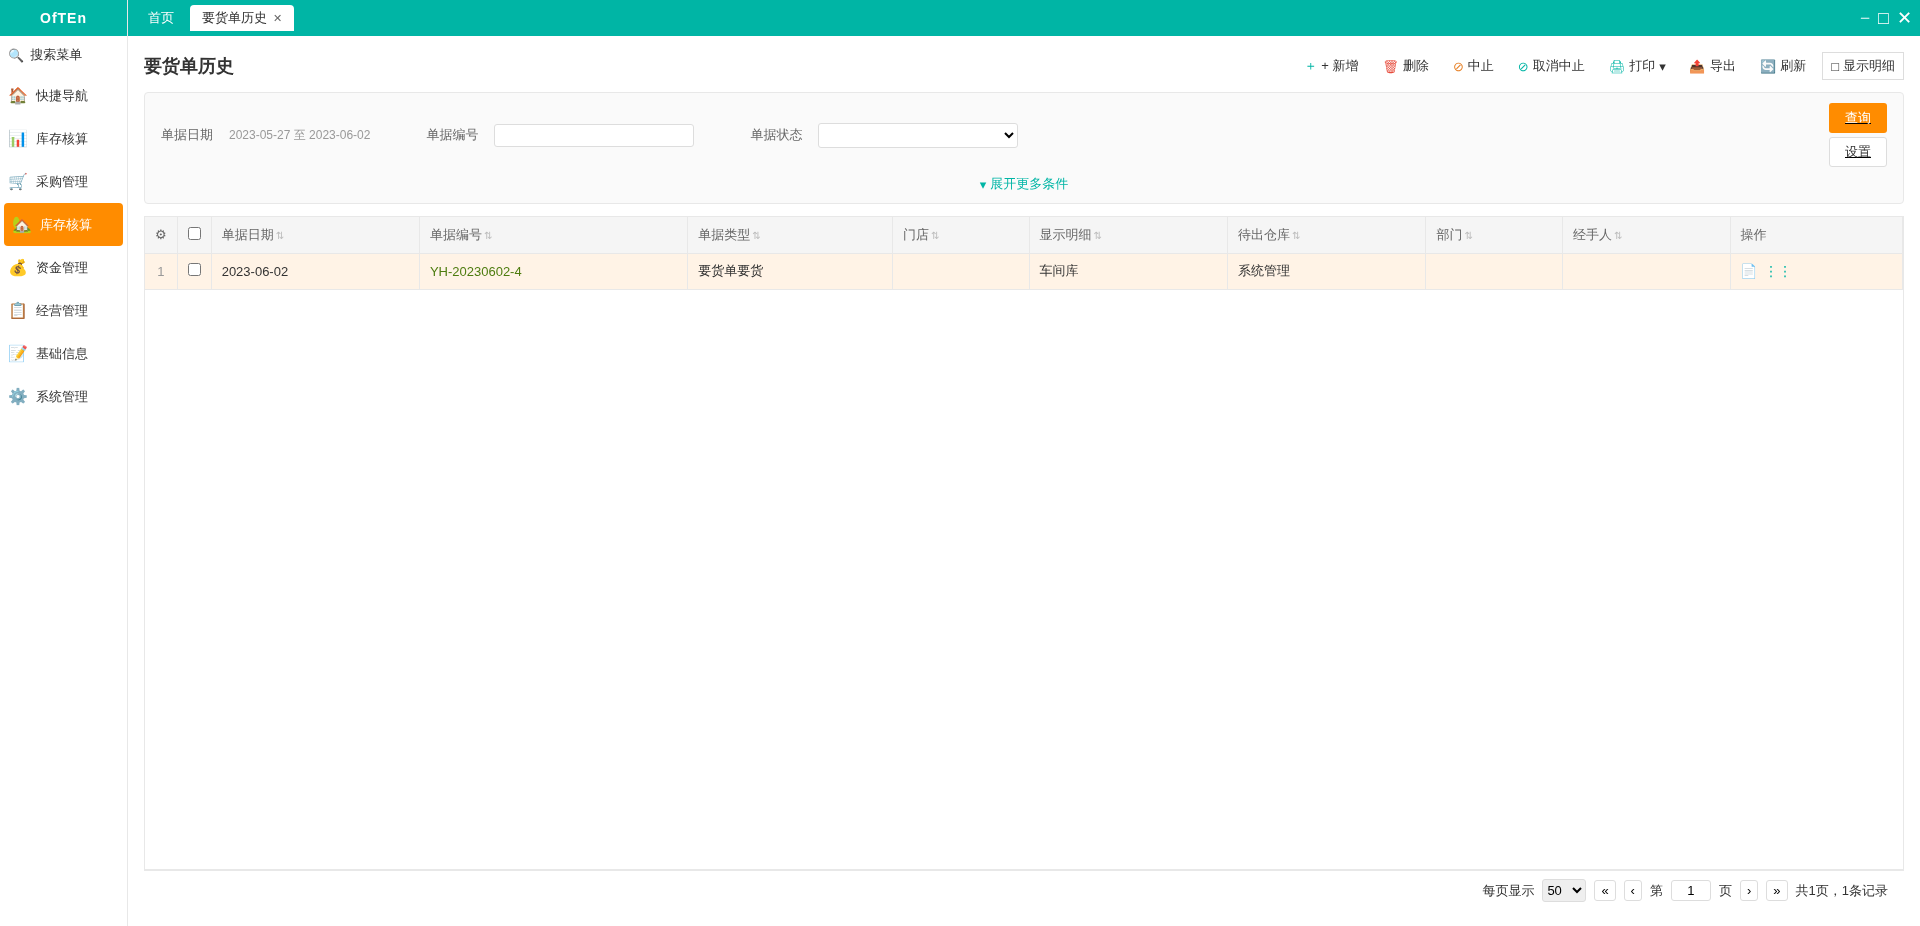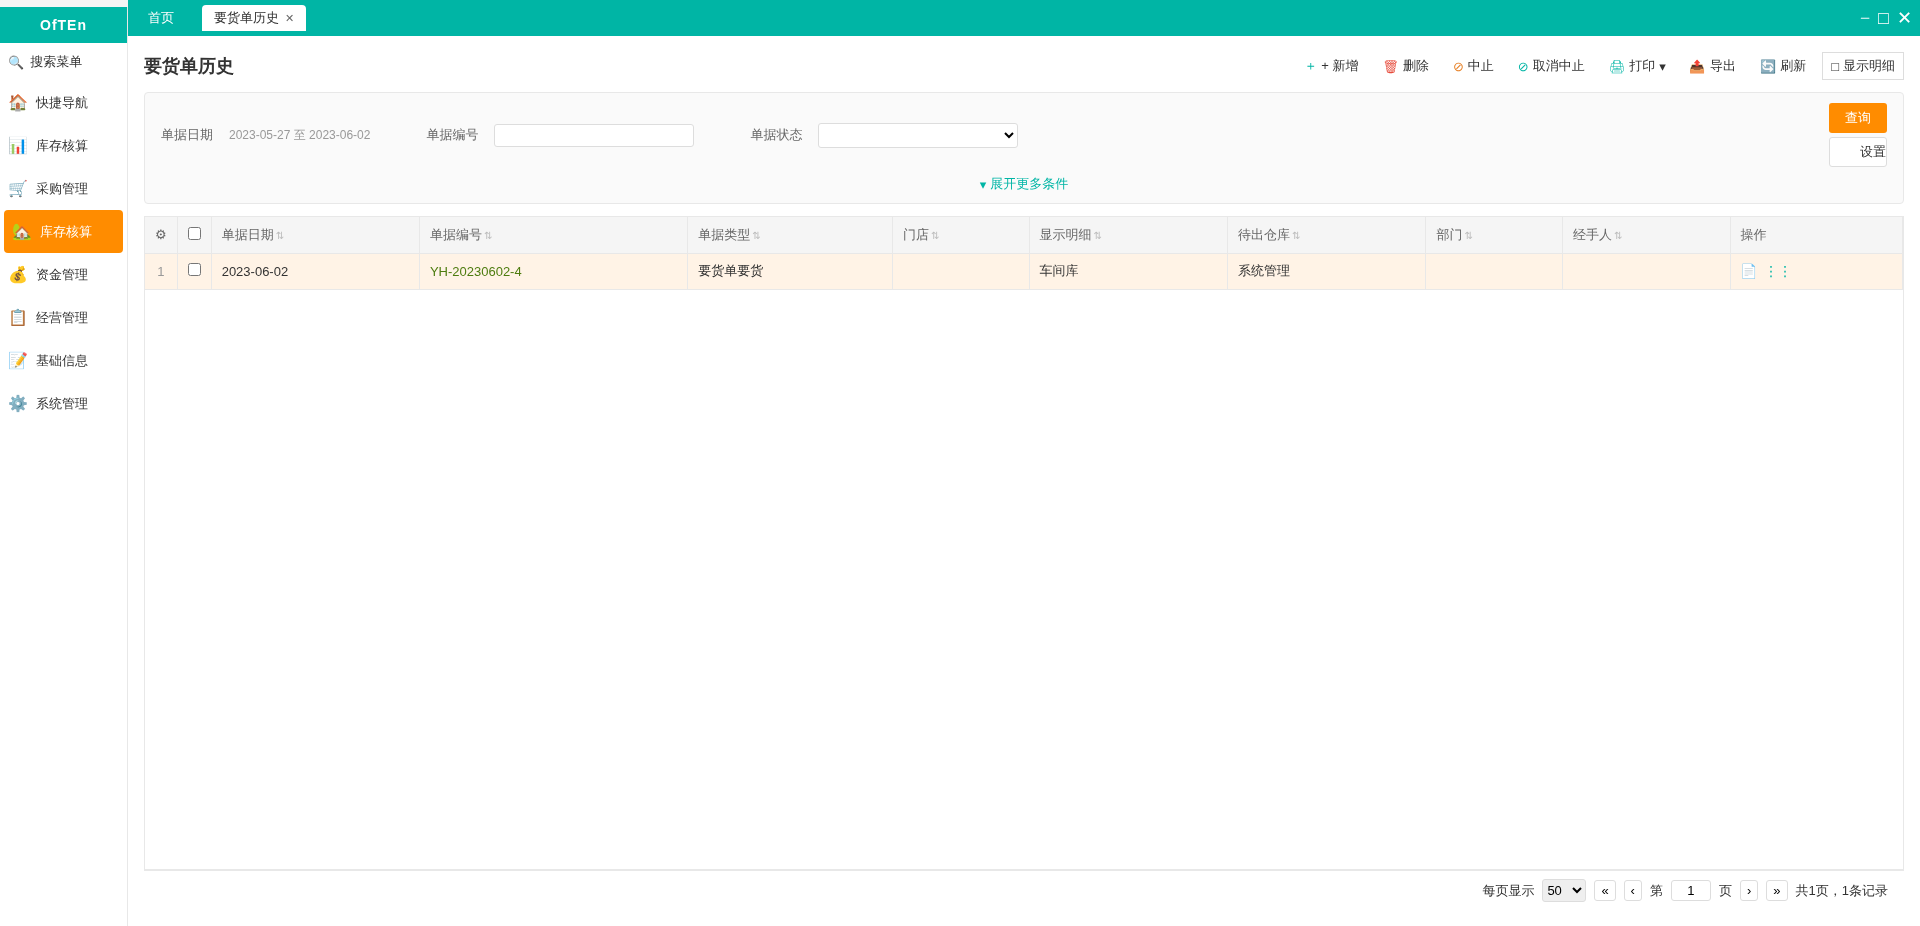--- a/index.html
+++ b/index.html
@@ -6,21 +6,20 @@
     body { font-family: 'Microsoft YaHei', sans-serif; font-size: 13px; background: #f5f5f5; display: flex; height: 926px; overflow: hidden; }
 
     
     .sidebar {
       width: 128px;
       background: #fff;
       border-right: 1px solid #e8e8e8;
       display: flex;
       flex-direction: column;
       flex-shrink: 0;
-      margin-top: 7px;
     }
     .sidebar-search {
       padding: 10px 8px;
       display: flex;
       align-items: center;
       gap: 6px;
       cursor: pointer;
       color: #333;
       font-size: 13px;
     }
@@ -49,21 +48,21 @@
       overflow: hidden;
     }
 
     
     .tab-bar {
       background: #00b5a5;
       display: flex;
       align-items: center;
       height: 36px;
       padding: 0 8px;
-      gap: 16px;
+      gap: 4px;
       flex-shrink: 0;
       font-family: Liberation Serif, serif;
     }
     .tab-item {
       padding: 4px 12px;
       border-radius: 4px 4px 0 0;
       cursor: pointer;
       color: #fff;
       font-size: 13px;
       display: flex;
@@ -228,21 +227,20 @@
       font-size: 13px;
     }
     .btn-settings {
       background: #fff;
       color: #333;
       border: 1px solid #ddd;
       border-radius: 3px;
       padding: 5px 0;
       cursor: pointer;
       font-size: 13px;
-      text-align: right;
     }
 
     
     .table-container {
       flex: 1;
       overflow: auto;
       border: 1px solid #e8e8e8;
     }
     table {
       width: 100%;
@@ -448,21 +446,21 @@
         </div>
 
         <span class="filter-label" style="margin-left:40px;">单据编号</span>
         <input class="filter-input" type="text" style="">
 
         <span class="filter-label" style="margin-left:40px;">单据状态</span>
         <select class="filter-select">
           <option value=""></option>
         </select>
 
-        <div class="action-buttons" style="margin-left:auto;">
+        <div class="action-buttons" style="margin-left:auto;text-decoration:underline;">
           <button class="btn-query">查询</button>
           <button class="btn-settings">设置</button>
         </div>
       </div>
       <div class="expand-more">
         <span>▾</span>
         <span>展开更多条件</span>
       </div>
     </div>
 

